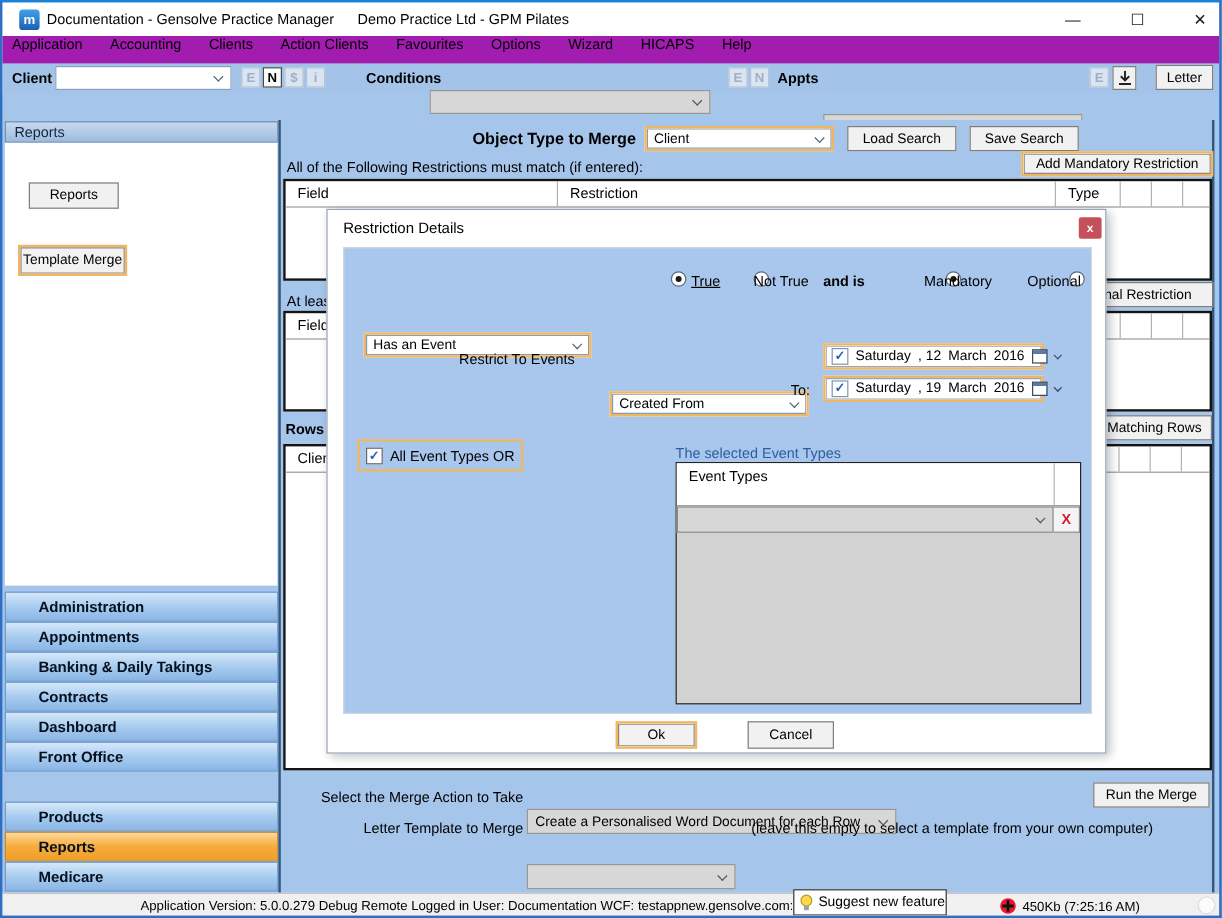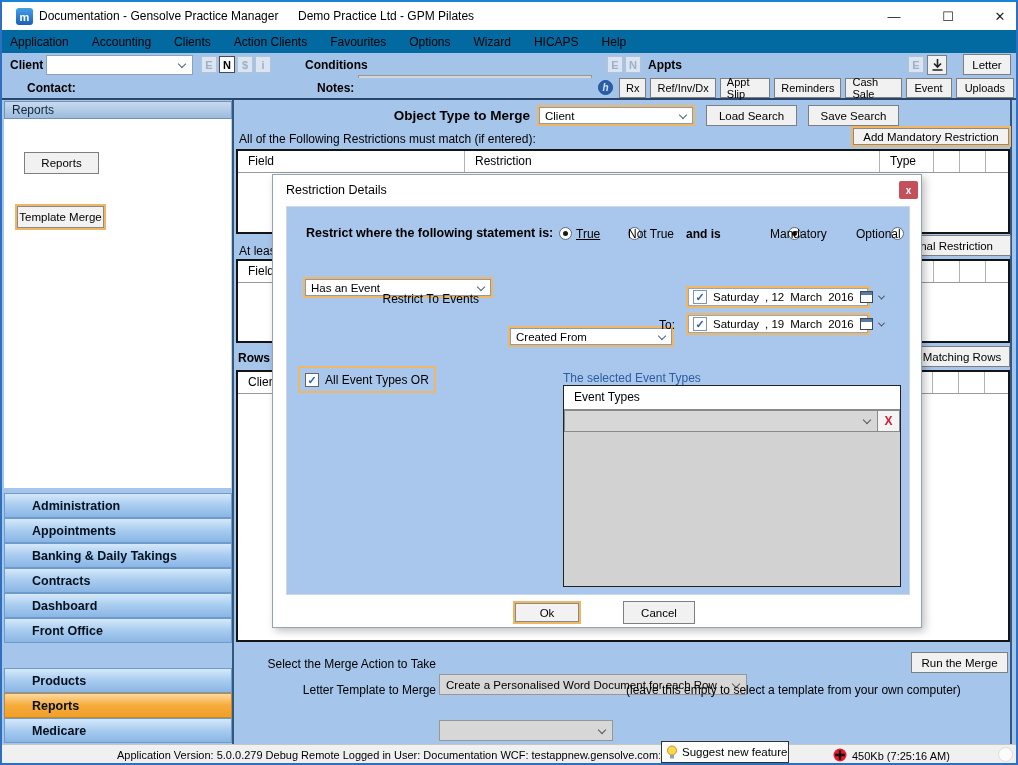--- a/index.html
+++ b/index.html
@@ -7,21 +7,21 @@
   #app { position:relative; width:1018px; height:765px; background:#a6c5ea; overflow:hidden;
          border:2px solid #2f6fc1; border-top-color:#1883d7; font-family:"Liberation Sans", sans-serif; color:#000; }
   .abs { position:absolute; }
   .bold { font-weight:bold; }
   .t12 { font-size:12px; }
   .t11 { font-size:11px; }
   .r { text-align:right; }
 
   
   .titlebar { left:0; top:0; width:1014px; height:28px; background:#fff; }
-  .menubar  { left:0; top:28px; width:1014px; height:23px; background:#0369a1; display:flex; align-items:center; gap:23px; padding-left:8px; }
+  .menubar  { left:0; top:28px; width:1014px; height:23px; background:#a21caf; display:flex; gap:23px; padding-left:8px; }
   .menubar span { font-size:12px; cursor:default; }
   .toolrow1 { left:0; top:51px; width:1014px; height:25px; background:#a4c3e8; }
   .toolrow2 { left:0; top:76px; width:1014px; height:22px; background:#a4c3e8; border-bottom:2px solid #28456b; }
 
   .logo { left:14px; top:6px; width:17px; height:17px; border-radius:3px;
           background:linear-gradient(#44a0e8,#1b5fb4); color:#fff; font-weight:bold; font-size:11px;
           display:flex; align-items:center; justify-content:center; }
   .winbtn { top:4px; width:32px; height:20px; display:flex; align-items:center; justify-content:center; font-size:13px; color:#222; cursor:default; }
 
   
@@ -114,34 +114,20 @@
     </div>
     <div class="abs mini dis" style="left:906px; top:3px;">E</div>
     <div class="abs btn" style="left:925px; top:2px; width:20px; height:20px;">
       <svg width="11" height="12" viewBox="0 0 11 12">
           <path d="M5.5 0 V7 M2 4.5 L5.5 8 L9 4.5 M0.5 11 H10.5" stroke="#222" stroke-width="1.6" fill="none"></path>
         </svg>
     </div>
     <div class="abs btn" style="left:961px; top:1px; width:48px; height:21px;">Letter</div>
   </div>
 
-  <div class="abs toolrow2">
-    <span class="abs bold t12" style="left:25px; top:3px;">Contact:</span>
-    <span class="abs bold t12" style="left:315px; top:3px;">Notes:</span>
-    <div class="abs" style="left:596px; top:2px; width:15px; height:15px; border-radius:50%; background:#2a5fa8; border:1px solid #1d4f96; color:#cfe2f8; font-style:italic; font-weight:bold; font-size:10px; display:flex; align-items:center; justify-content:center;">h</div>
-    <div class="abs" style="left:617px; top:0; width:395px; height:20px; display:flex; gap:4px;">
-      <div class="btn" style="padding:0 6px; font-size:11px;">Rx</div>
-      <div class="btn" style="padding:0 6px; font-size:11px;">Ref/Inv/Dx</div>
-      <div class="btn" style="padding:0 6px; font-size:11px;">Appt Slip</div>
-      <div class="btn" style="padding:0 6px; font-size:11px;">Reminders</div>
-      <div class="btn" style="padding:0 6px; font-size:11px;">Cash Sale</div>
-      <div class="btn" style="padding:0 8px; font-size:11px;">Event</div>
-      <div class="btn" style="padding:0 8px; font-size:11px;">Uploads</div>
-    </div>
-  </div>
 
   <div class="abs side-hdr">Reports</div>
   <div class="abs side-panel"></div>
   <div class="abs btn" style="left:22px; top:150px; width:75px; height:22px;">Reports</div>
   <div class="abs btn hl" style="left:13px; top:202px; width:91px; height:26px;">Template Merge</div>
 
   <div class="abs acc" style="top:491px;">Administration</div>
   <div class="abs acc" style="top:516px;">Appointments</div>
   <div class="abs acc" style="top:541px;">Banking &amp; Daily Takings</div>
   <div class="abs acc" style="top:566px;">Contracts</div>
@@ -212,21 +198,20 @@
   <div class="abs combo gray" style="left:437px; top:676px; width:174px; height:21px;">
     <span class="caret dark"></span>
   </div>
   <span class="abs t12" style="left:624px; top:681px;">(leave this empty to select a template from your own computer)</span>
 
   <div class="abs dialog">
     <span class="abs" style="left:13px; top:8px; font-size:12.5px;">Restriction Details</span>
     <div class="abs" style="left:626px; top:6px; width:19px; height:18px; background:#c4505c; border-radius:2px; color:#fff; font-size:10px; font-weight:bold; display:flex; align-items:center; justify-content:center;">x</div>
     <div class="abs dpanel"></div>
 
-    <span class="abs bold" style="left:33px; top:51px; font-size:12.5px;">Restrict where the following statement is:</span>
     <span class="abs radio sel" style="left:286px; top:51px;"></span>
     <span class="abs t12" style="left:303px; top:52px;text-decoration:underline;">True</span>
     <span class="abs radio" style="left:338px; top:51px;"></span>
     <span class="abs t12" style="left:355px; top:52px;">Not True</span>
     <span class="abs bold t12" style="left:413px; top:52px;">and is</span>
     <span class="abs radio sel" style="left:480px; top:51px;"></span>
     <span class="abs t12" style="left:497px; top:52px;">Mandatory</span>
     <span class="abs radio" style="left:566px; top:51px;"></span>
     <span class="abs t12" style="left:583px; top:52px;">Optional</span>
 
@@ -262,21 +247,21 @@
     </div>
 
     <div class="abs" style="left:25px; top:191px; width:138px; height:27px; border:2px solid #efb763; display:flex; align-items:center; gap:6px; padding-left:5px;">
       <span class="cb" style="border-color:#666;">✓</span>
       <span class="t12">All Event Types OR</span>
     </div>
 
     <span class="abs t12" style="left:290px; top:196px; color:#2d5d9f;">The selected Event Types</span>
 
     <div class="abs" style="left:290px; top:210px; width:338px; height:202px; background:#d2d2d2; border:1px solid #222;">
-      <div style="display:flex; height:24px; background:#fff; border-bottom:1px solid #8a8a8a;align-items:center;">
+      <div style="display:flex; height:36px; background:#fff; border-bottom:1px solid #8a8a8a;">
         <div style="flex:1; font-size:12px; line-height:23px; padding-left:10px;">Event Types</div>
         <div style="width:22px; border-left:1px solid #b2b2b2;"></div>
       </div>
       <div style="display:flex; height:22px; background:#fff;">
         <div class="combo gray" style="flex:1; height:22px; border-color:#8a8a8a;">
           <span class="caret dark"></span>
         </div>
         <div style="width:22px; display:flex; align-items:center; justify-content:center; color:#d21e2e; font-weight:bold; font-size:12px; border:1px solid #8a8a8a; border-left:none; background:#f4f4f4;">X</div>
       </div>
     </div>

